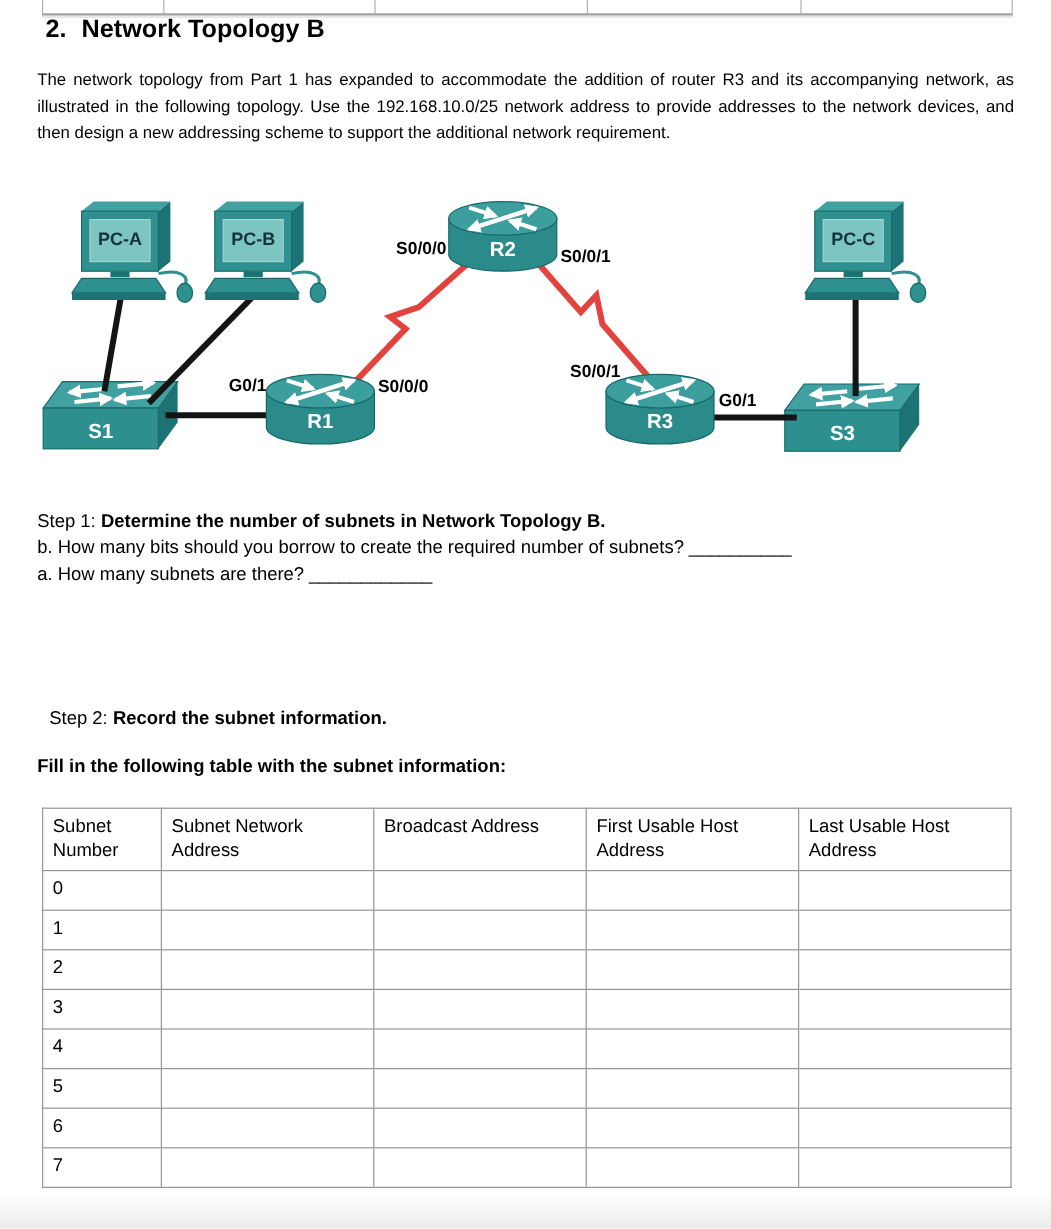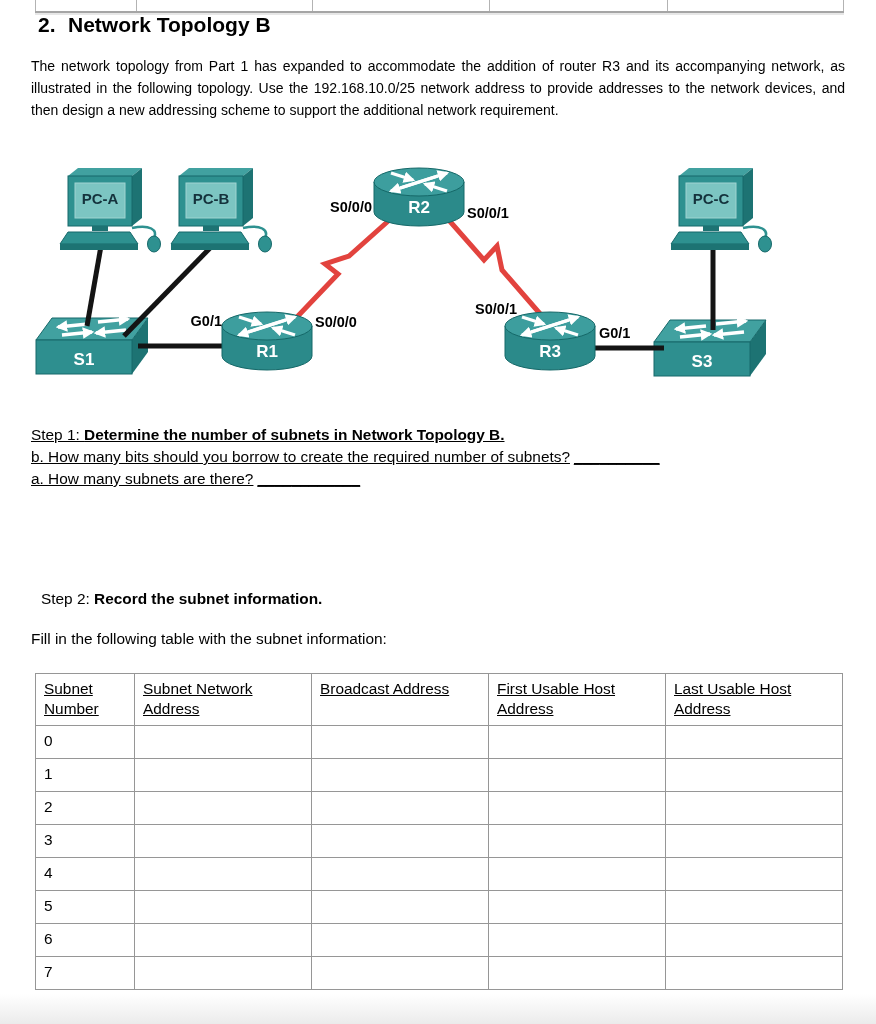--- a/index.html
+++ b/index.html
@@ -21,34 +21,34 @@
   .heading .num{display:inline-block;min-width:30px;}
 
   
   .intro{left:31px;top:55px;width:814px;font-size:14px;line-height:22px;text-align:justify;}
 
   
   .topo{left:0;top:148px;}
 
   
   .step{font-size:15.4px;line-height:22px;}
-  .step1{left:31px;top:424px;text-decoration:underline;}
+  .step1{left:31px;top:424px;}
   .step2{left:41px;top:588px;}
-  .fillline{left:31px;top:630px;font-size:15.4px;}
+  .fillline{left:31px;top:630px;font-size:15.4px;font-weight:bold;}
   .b{font-weight:bold;}
   .blank{margin-left:4px;letter-spacing:0;}
 
   
   .subnet{left:35px;top:673px;border-collapse:collapse;table-layout:fixed;width:807px;}
   .subnet td,.subnet th{
     box-sizing:border-box;border:1px solid #969696;
     font-size:15.4px;font-weight:normal;text-align:left;vertical-align:top;
     padding:5px 8px;line-height:20px;
   }
-  .subnet tr.hdr{height:52px;text-decoration:underline;}
+  .subnet tr.hdr{height:52px;}
   .subnet tr.row{height:33px;}
 
   .pagefade{left:0;top:994px;width:876px;height:30px;
     background:linear-gradient(to bottom, rgba(236,236,236,0), #ebebeb);}
 
   svg text{font-family:"Liberation Sans",sans-serif;}
   .iface{font-size:14.5px;font-weight:bold;fill:#000;}
   .devlabel{font-size:17px;font-weight:bold;fill:#ffffff;}
   .pclabel{font-size:15px;font-weight:bold;fill:#14323c;}
 </style>

